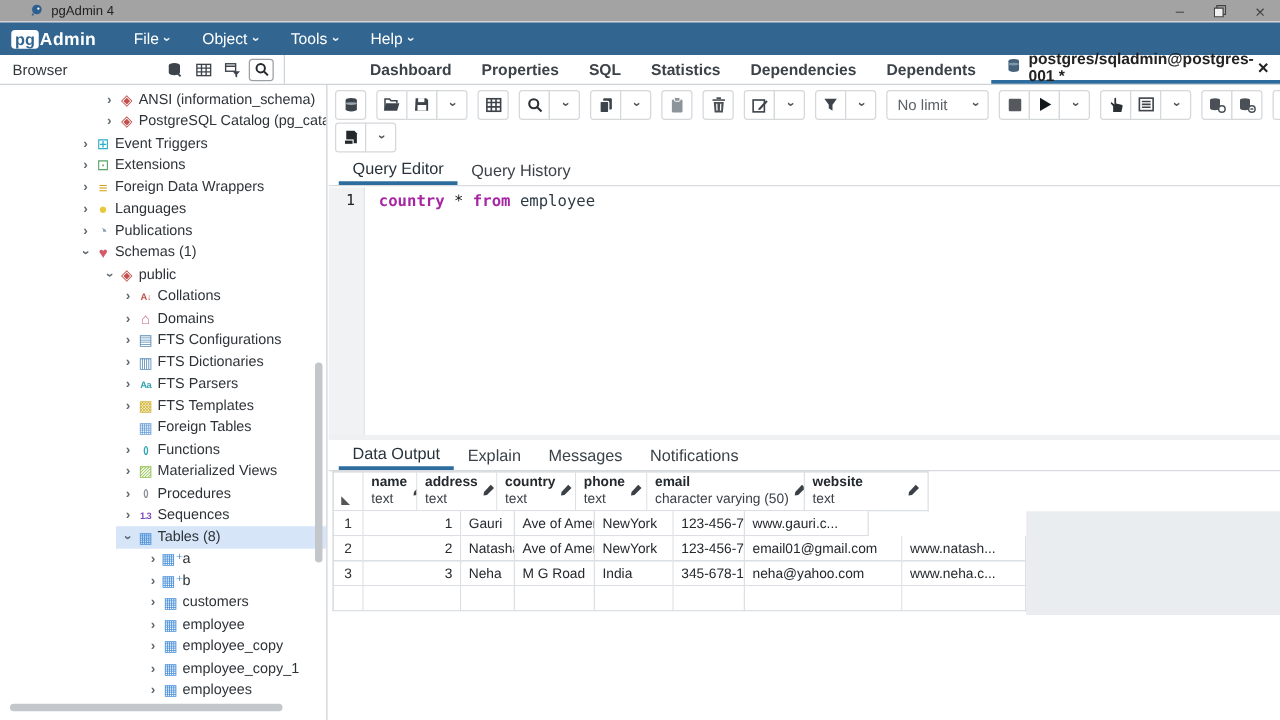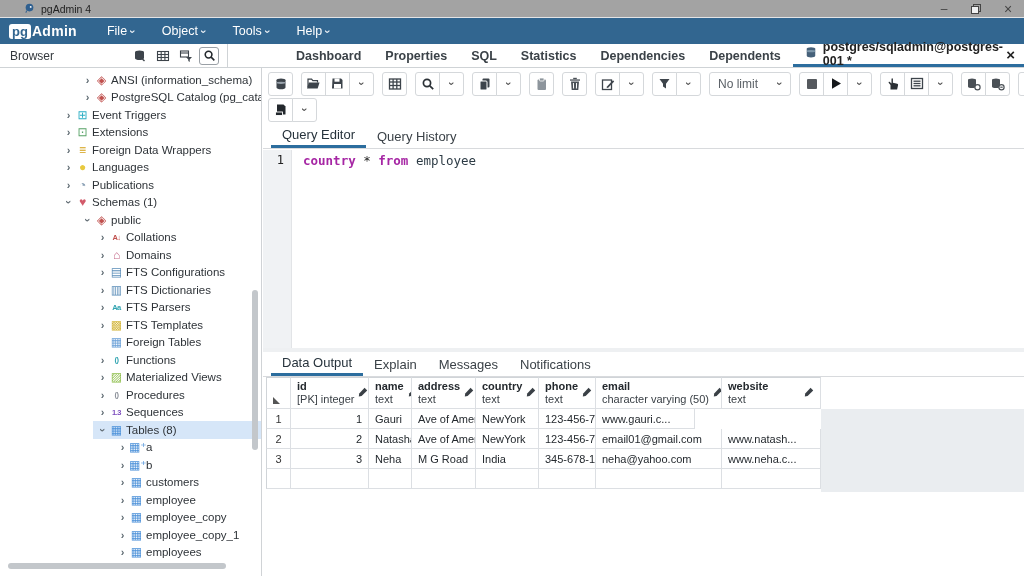--- a/index.html
+++ b/index.html
@@ -598,29 +598,20 @@
           <span>Notifications</span>
         </div>
       </div>
 
     <div class="grid-gray"></div>
     <div class="grid" id="grid">
         <div class="g-row g-head">
           <div class="g-cell" style="width: 25px;">
             <span class="corner-tri"></span>
           </div>
-          <div class="g-cell" style="width: 78px;">
-            <div class="hcell-inner">
-              <div class="cname">id</div>
-              <div class="ctype">[PK] integer</div>
-            </div>
-            <span><svg class="pencil" width="10" height="10" viewBox="0 0 10 10">
-                <path d="M6.6 0.8 L9.2 3.4 L3.6 9 L0.8 9.4 L1.2 6.6 Z" fill="#3a4046"></path>
-              </svg></span>
-          </div>
           <div class="g-cell" style="width: 43px;">
             <div class="hcell-inner">
               <div class="cname">name</div>
               <div class="ctype">text</div>
             </div>
             <span><svg class="pencil" width="10" height="10" viewBox="0 0 10 10">
                 <path d="M6.6 0.8 L9.2 3.4 L3.6 9 L0.8 9.4 L1.2 6.6 Z" fill="#3a4046"></path>
               </svg></span>
           </div>
           <div class="g-cell" style="width: 64px;">

